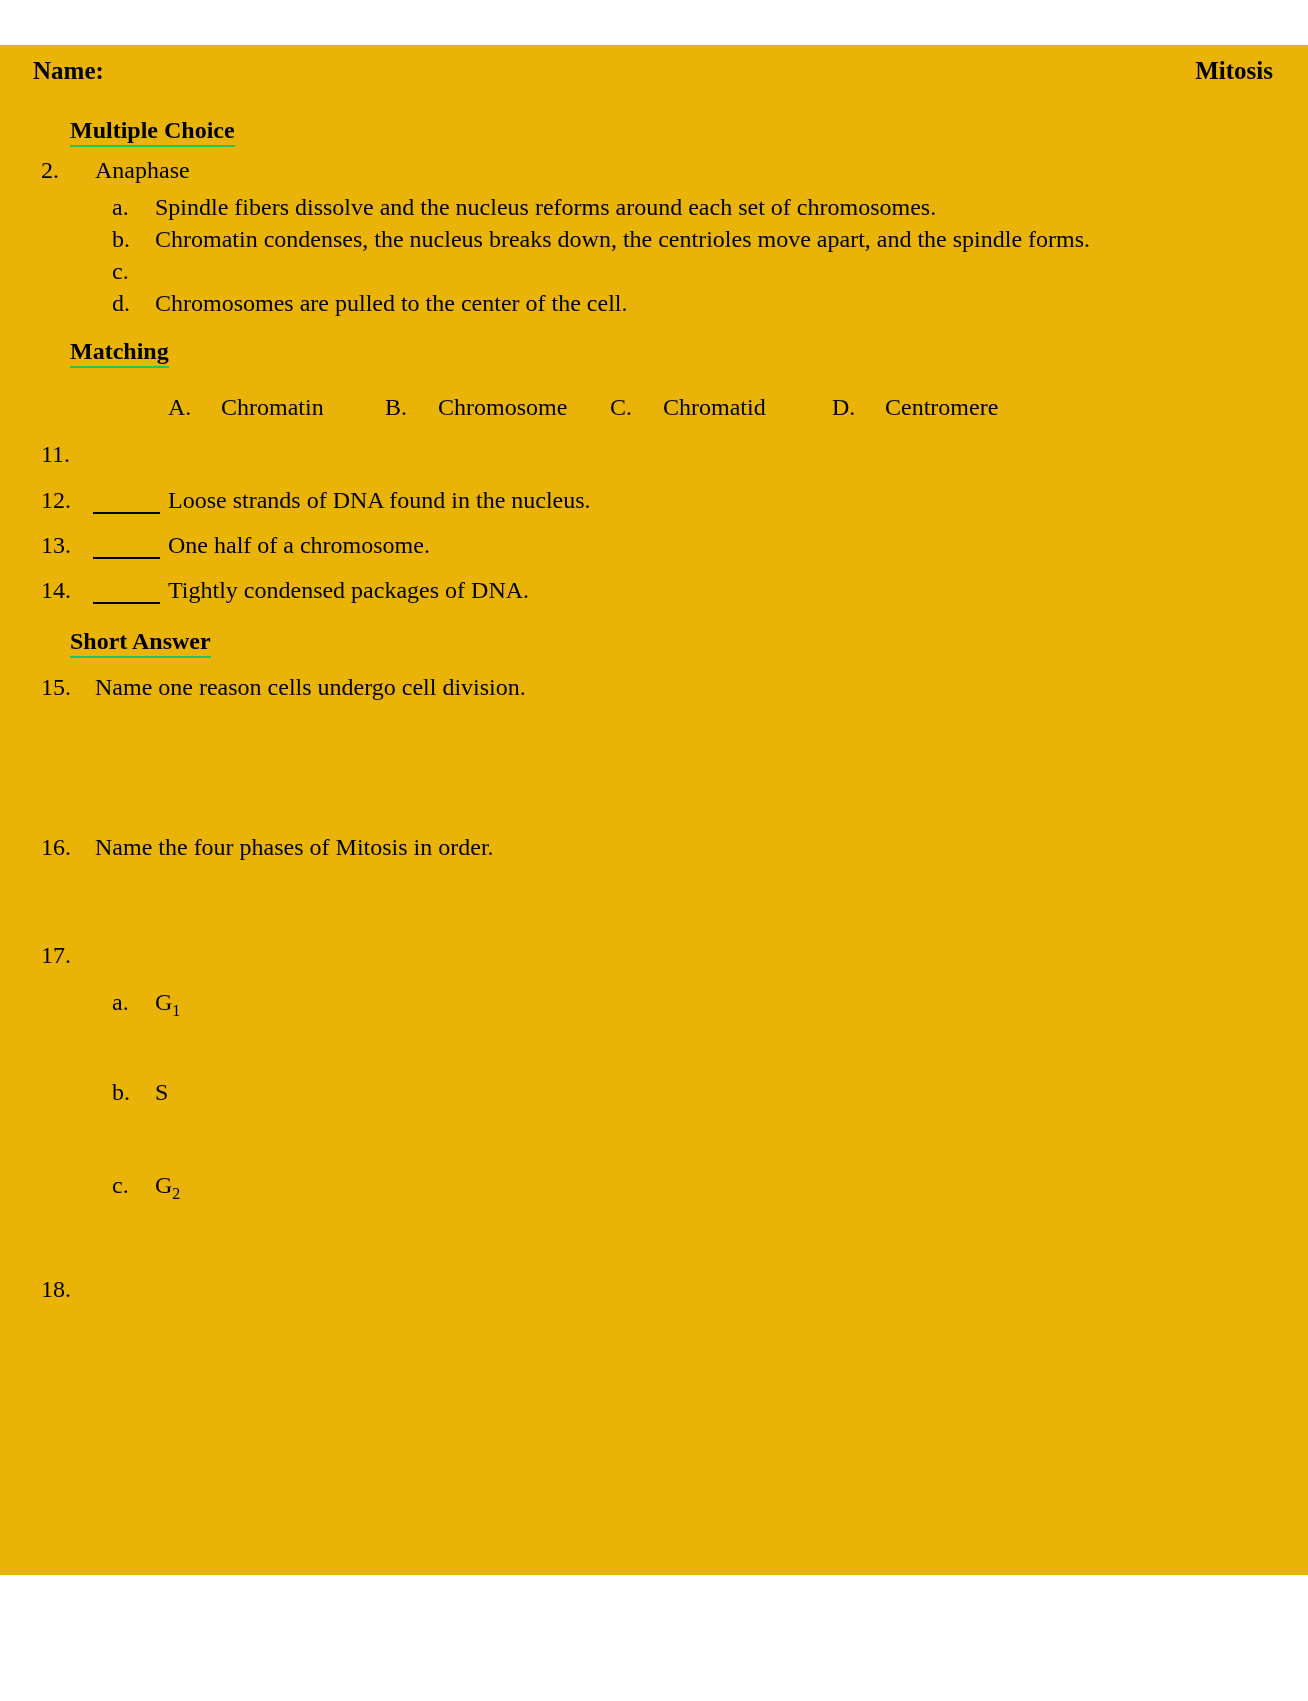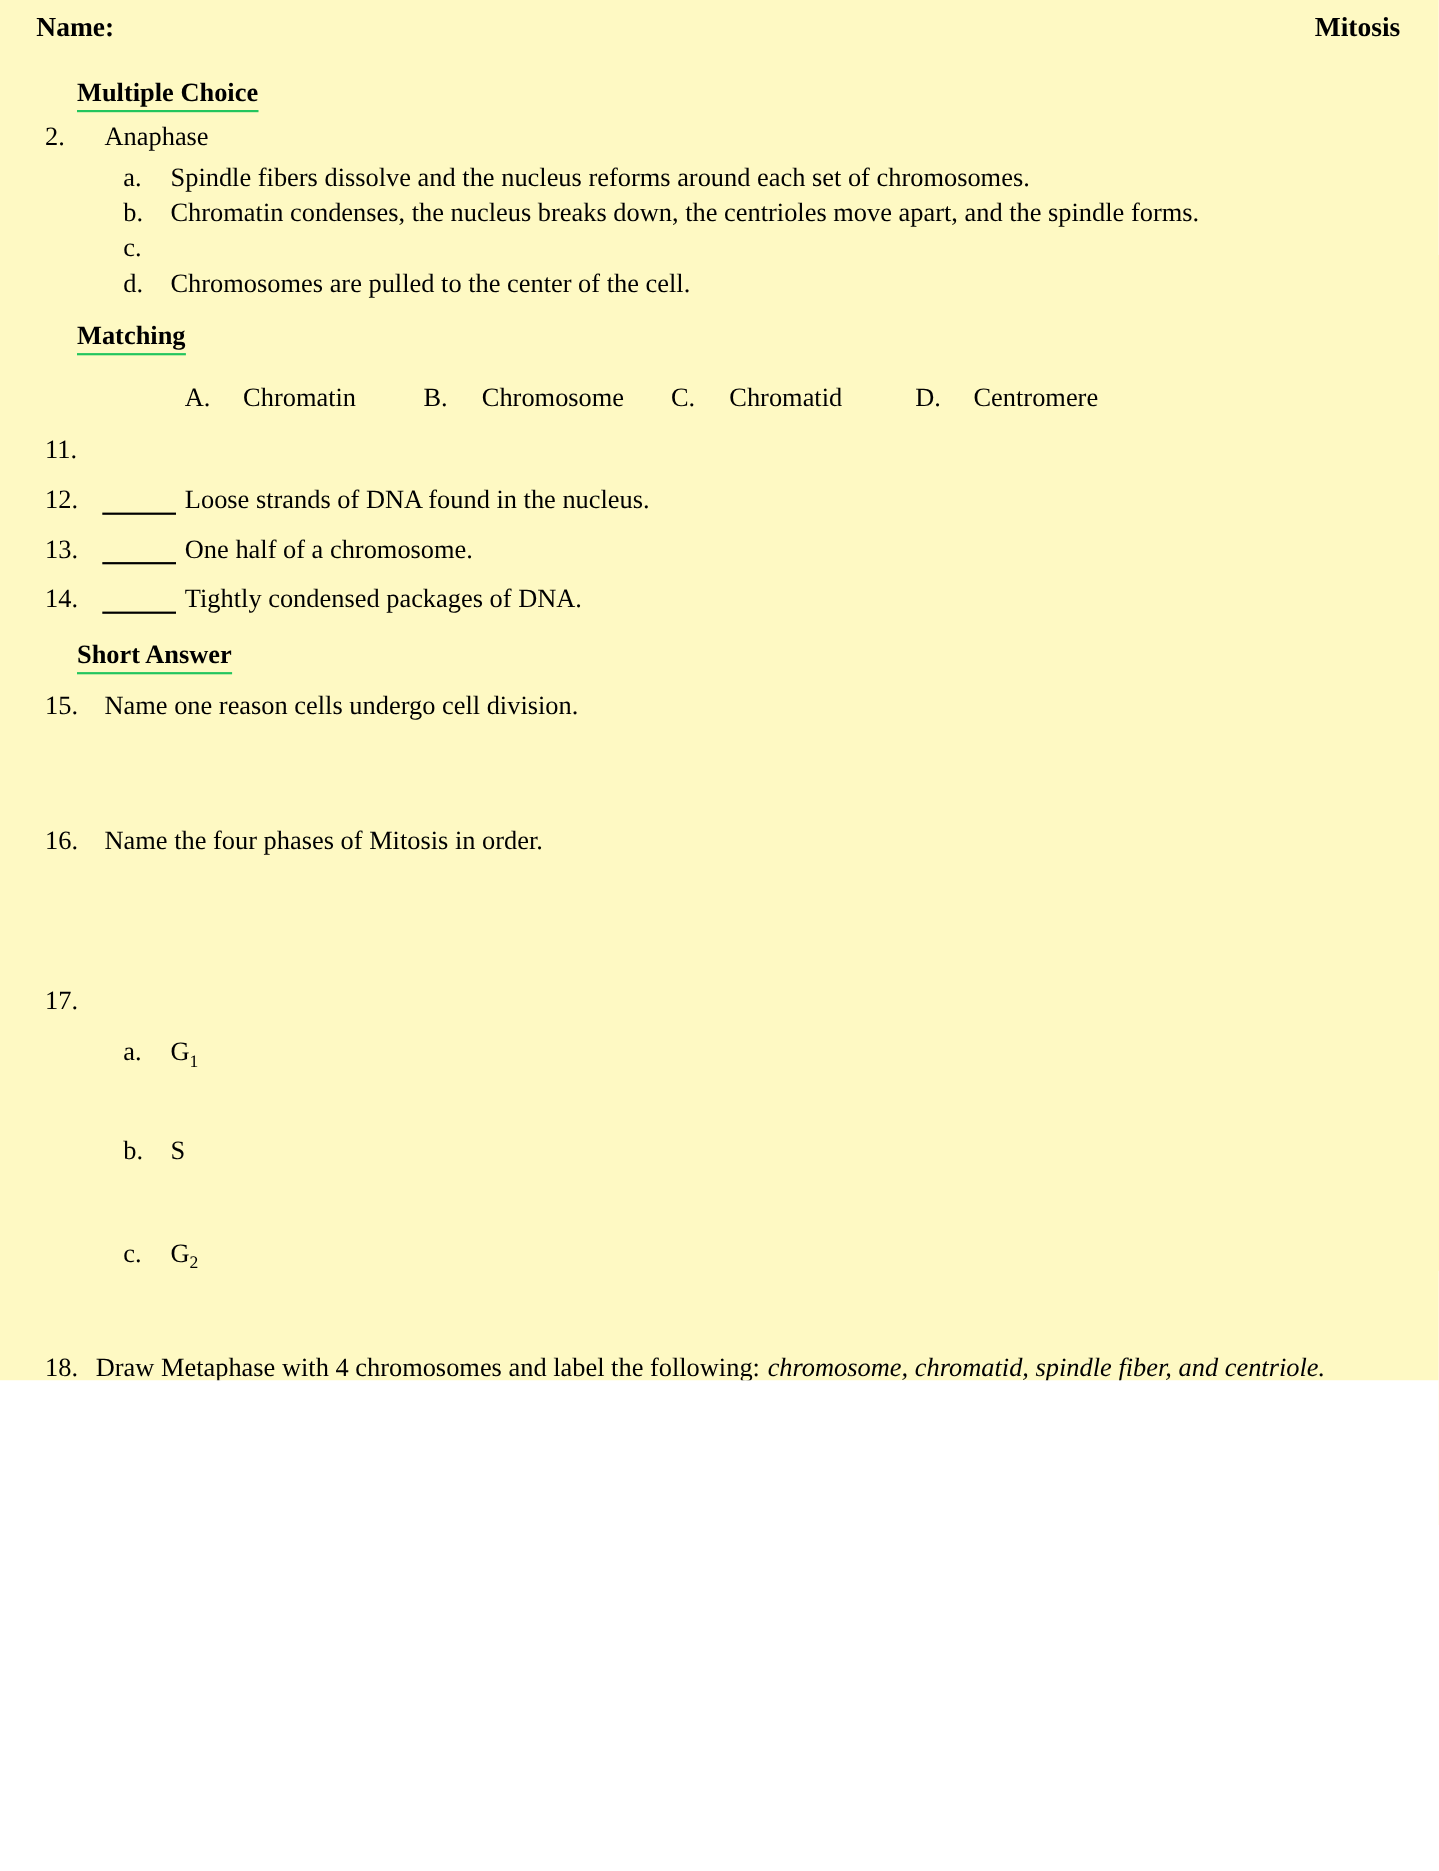--- a/index.html
+++ b/index.html
@@ -1,25 +1,26 @@
 <!DOCTYPE html>
 <html><head>
 <meta charset="utf-8">
 <style>
   * { margin: 0; padding: 0; box-sizing: border-box; }
   html, body { background: #ffffff; }
   .page {
     position: relative;
     width: 1308px;
-    height: 1255px;
-    background: #fef9c3;
+    height: 1530px;
+    background: #eab308;
     color: #000000;
     font-family: "Liberation Serif", "DejaVu Serif", serif;
     font-size: 24px;
     overflow: hidden;
+    margin-top: 45px;
   }
   .row { position: absolute; left: 0; width: 100%; height: 30px; }
   .row span { position: absolute; white-space: nowrap; }
   .abs { position: absolute; white-space: nowrap; }
 
   .hdr { font-weight: bold; font-size: 25px; }
   .hdr-right { right: 35px; text-align: right; }
   .hdr-left { left: 33px; }
 
   .section-heading {
@@ -110,21 +111,21 @@
     <span style="left:93px;"><span class="blank" style="position:static;"></span><span class="item-text" style="position:static;">Tightly condensed packages of DNA.</span></span>
   </div>
 
   <div class="section-heading" style="top:583px;">Short Answer</div>
 
   <div class="row" style="top:629px;">
     <span class="l41">15.</span>
     <span class="l95">Name one reason cells undergo cell division.</span>
   </div>
 
-  <div class="row" style="top:752px;">
+  <div class="row" style="top:789px;">
     <span class="l41">16.</span>
     <span class="l95">Name the four phases of Mitosis in order.</span>
   </div>
 
   <div class="row" style="top:897px;">
     <span class="l41">17.</span>
   </div>
 
   <div class="row" style="top:944px;">
     <span class="l112">a.</span>
@@ -136,18 +137,17 @@
     <span class="l155"><span style="position:static;">S</span><sub class="phase-sub"></sub></span>
   </div>
 
   <div class="row" style="top:1127px;">
     <span class="l112">c.</span>
     <span class="l155"><span style="position:static;">G</span><sub class="phase-sub">2</sub></span>
   </div>
 
   <div class="row" style="top:1231px;">
     <span class="l41">18.</span>
-    <span class="l87"><span class="q18-normal" style="position:static;">Draw Metaphase with 4 chromosomes and label the following:</span><span class="italic" style="position:static;">chromosome, chromatid, spindle fiber, and centriole.</span></span>
   </div>
 
   <div class="abs" style="top:1270px; left:0; width:1308px; height:431px;"></div>
 
 </div>
 
 </body></html>

